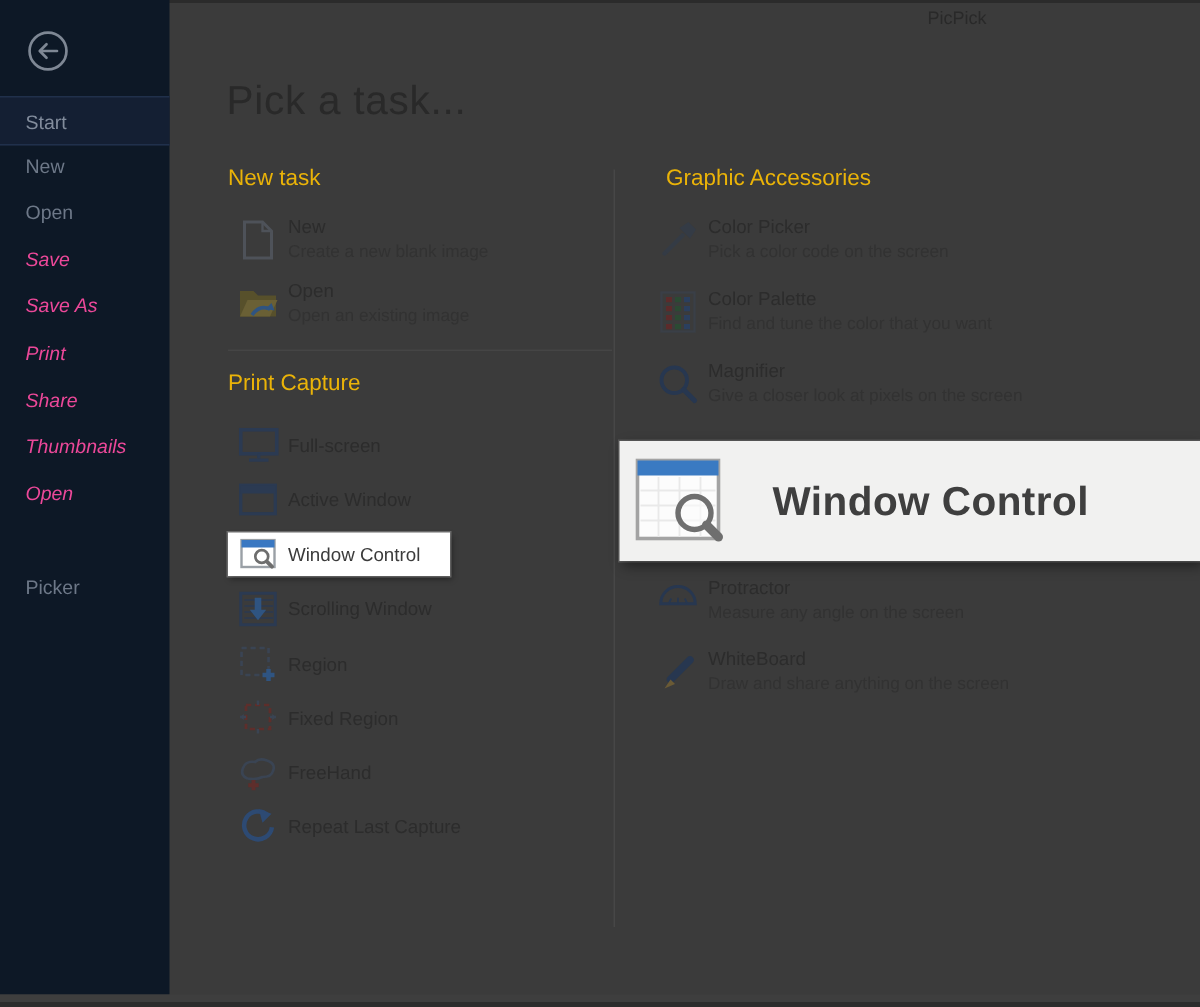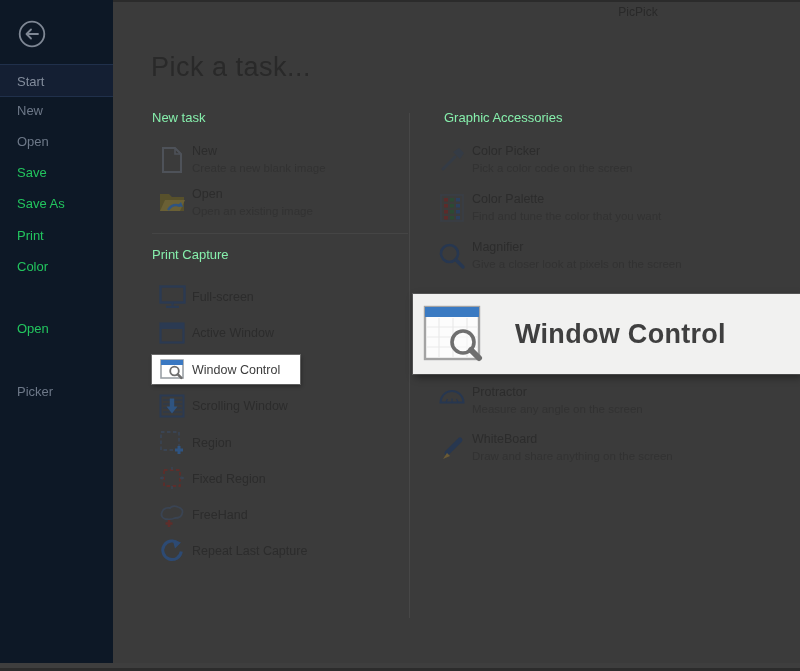--- a/index.html
+++ b/index.html
@@ -12,25 +12,25 @@
   .topline{position:absolute;left:0;top:0;width:800px;height:2px;background:#2b2b2b;}
   .apptitle{position:absolute;left:598px;top:5px;width:80px;text-align:center;
     font-size:12px;color:#292929;}
   
   .sidebar{position:absolute;left:0;top:0;width:113px;height:663px;background:#0d1826;}
   .backbtn{position:absolute;left:17px;top:19px;width:30px;height:30px;cursor:pointer;}
   .sb-item{position:absolute;left:0;width:113px;height:20px;
     font-size:13px;color:#6d7888;padding-left:17px;box-sizing:border-box;cursor:pointer;}
   .sb-item.selected{height:33px;line-height:33px;background:#141f33;
     border-top:1px solid #20304b;border-bottom:1px solid #20304b;color:#828c9c;}
-  .sb-item.disabled{color:#22c55e;cursor:default;}
+  .sb-item.disabled{color:#ec4899;cursor:default;font-style:italic;}
   
   .heading{position:absolute;left:151px;top:52px;font-size:27px;font-weight:300;
     color:#292929;letter-spacing:0.5px;}
-  .sec-h{position:absolute;font-size:13px;color:#86efac;}
+  .sec-h{position:absolute;font-size:15px;color:#eab308;}
   .vdivider{position:absolute;left:409px;top:113px;width:1px;height:505px;background:#474747;}
   .hsep{position:absolute;left:152px;top:233px;width:256px;height:1px;background:#454545;}
   .titem{position:absolute;display:flex;align-items:flex-start;cursor:pointer;}
   .titem .ic{width:40px;display:flex;justify-content:center;padding-top:2px;}
   .titem .tx .t{font-size:12.5px;color:#2c2c2c;margin-bottom:4px;}
   .titem .tx .d{font-size:11.5px;color:#323232;}
   .citem{position:absolute;left:152px;width:250px;height:36px;display:flex;
     align-items:center;cursor:pointer;}
   .citem .ic{width:40px;display:flex;justify-content:center;}
   .citem .lb{font-size:12.5px;color:#2c2c2c;}
@@ -63,21 +63,22 @@
           <path d="M21 15 H10.5 M14 10.5 L9.5 15 L14 19.5" fill="none" stroke="#7e8794" stroke-width="1.8" stroke-linecap="round" stroke-linejoin="round"></path>
         </svg>
       </span>
     </div>
     <div class="sb-item selected" style="top:64px">Start</div>
     <div class="sb-item" style="top:103px">New</div>
     <div class="sb-item" style="top:134px">Open</div>
     <div class="sb-item disabled" style="top:165px">Save</div>
     <div class="sb-item disabled" style="top:228px">Print</div>
     <div class="sb-item disabled" style="top:196px">Save As</div>
-    <div class="sb-item disabled" style="top:259px">Color</div>
+    <div class="sb-item disabled" style="top:259px">Share</div>
+    <div class="sb-item disabled" style="top:290px">Thumbnails</div>
     <div class="sb-item disabled" style="top:321px">Open</div>
     <div class="sb-item" style="top:384px">Picker</div>
   </div>
 
   <div class="heading">Pick a task...</div>
   <div class="vdivider"></div>
 
   <div class="sec-h" style="left:152px;top:110px">New task</div>
 
   <div class="titem" style="left:152px;top:144px;width:250px">

